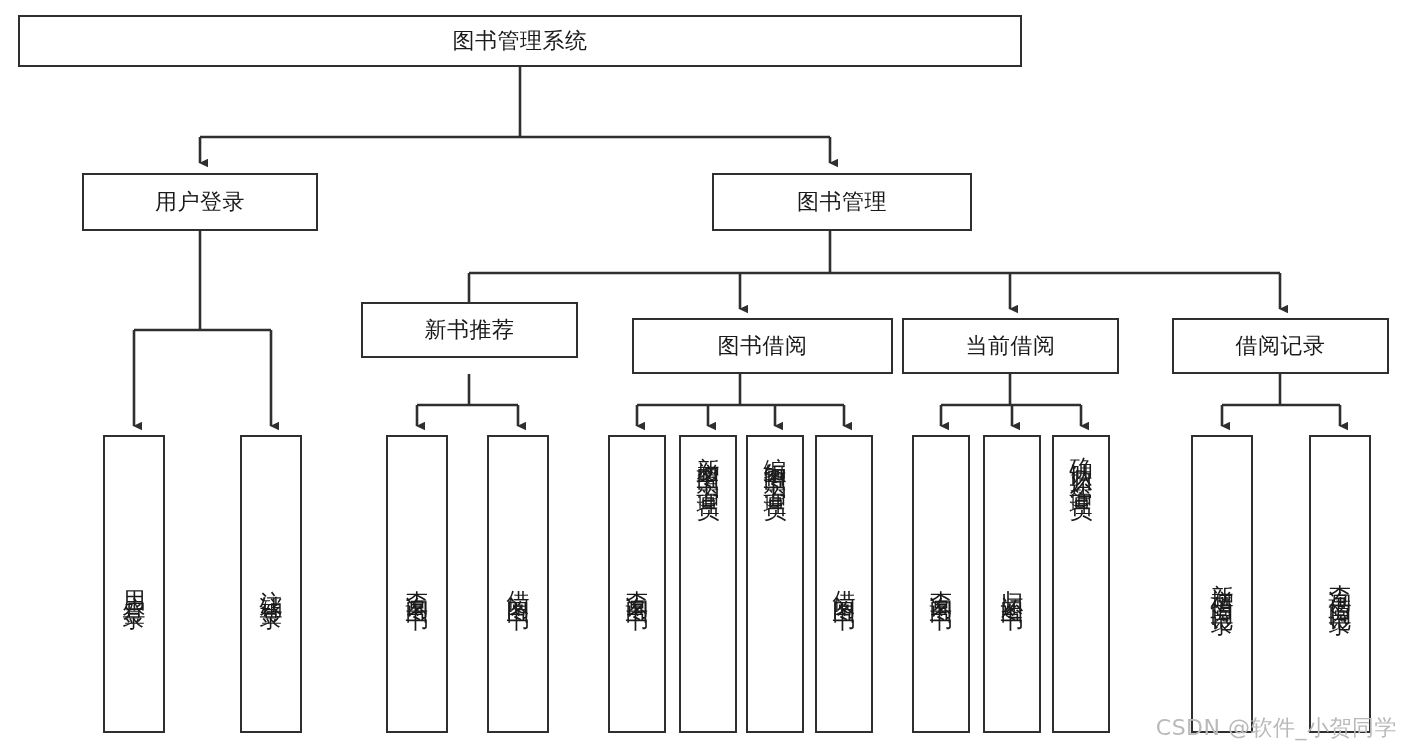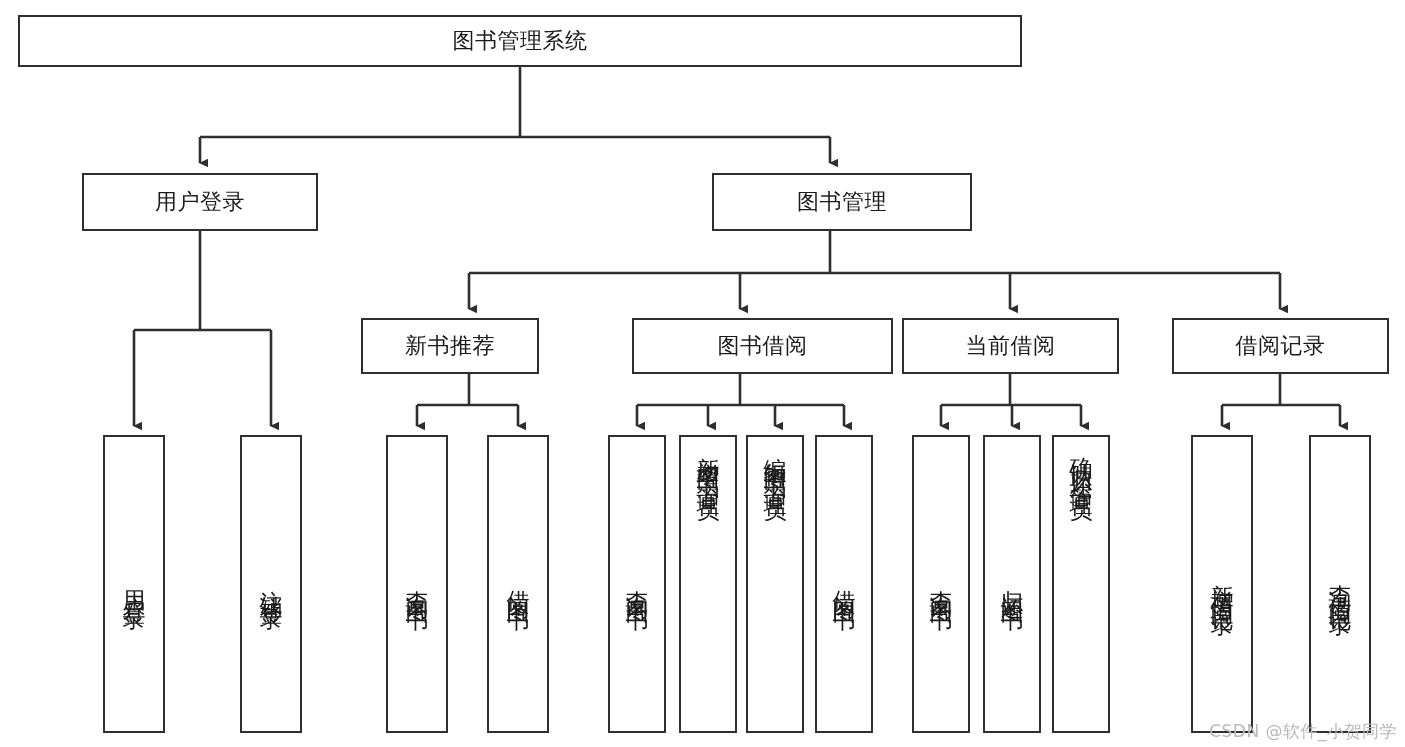--- a/index.html
+++ b/index.html
@@ -64,21 +64,21 @@
   .node.vertical.top-text {
     align-items: flex-start;
   }
   .node.vertical.top-text .label {
     margin-top: 2px;
   }
   #watermark {
     position: absolute;
     right: 8px;
     bottom: 4px;
-    font-size: 17px;
+    font-size: 22px;
     color: #b9b9b9;
     white-space: nowrap;
     letter-spacing: 0.5px;
   }
 </style>
 </head>
 <body>
 
 <div id="diagram-root">
 
@@ -136,21 +136,21 @@
     <span class="label">图书管理系统</span>
   </div>
 
   <div class="node" id="node-l2-0" style="left: 82px; top: 173px; width: 236px; height: 58px;">
     <span class="label">用户登录</span>
   </div>
   <div class="node" id="node-l2-1" style="left: 712px; top: 173px; width: 260px; height: 58px;">
     <span class="label">图书管理</span>
   </div>
 
-  <div class="node" id="node-l3-0" style="left: 361px; top: 318px; width: 178px; height: 56px;">
+  <div class="node" id="node-l3-0" style="left: 361px; top: 302px; width: 217px; height: 56px;">
     <span class="label">新书推荐</span>
   </div>
   <div class="node" id="node-l3-1" style="left: 632px; top: 318px; width: 261px; height: 56px;">
     <span class="label">图书借阅</span>
   </div>
   <div class="node" id="node-l3-2" style="left: 902px; top: 318px; width: 217px; height: 56px;">
     <span class="label">当前借阅</span>
   </div>
   <div class="node" id="node-l3-3" style="left: 1172px; top: 318px; width: 217px; height: 56px;">
     <span class="label">借阅记录</span>

